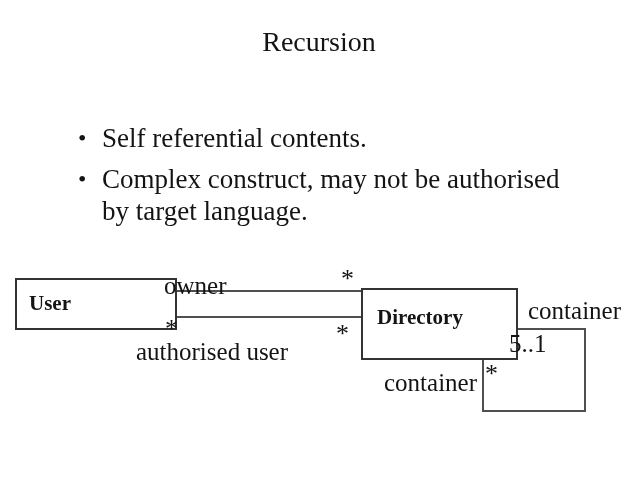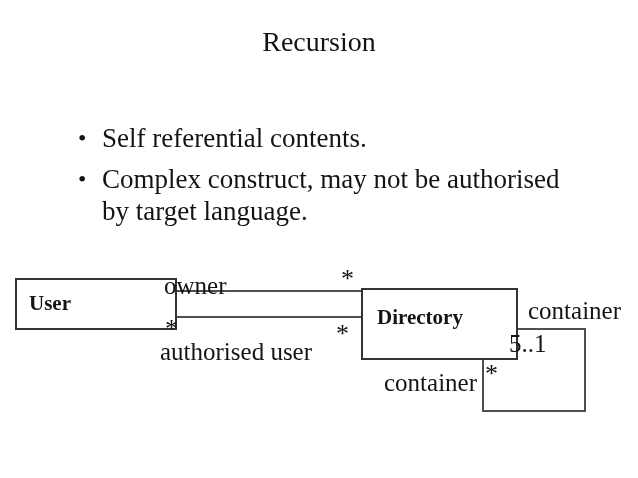--- a/index.html
+++ b/index.html
@@ -80,21 +80,21 @@
   #loop-bottom  { left: 482px; top: 410px; width: 104px; height: 2px; }
   #loop-left    { left: 482px; top: 359px; width: 2px;   height: 53px; }
 
   .role-label {
     position: absolute;
     font-size: 25px;
     line-height: 1;
     white-space: nowrap;
   }
   #owner-label      { left: 164px; top: 273px; }
-  #auth-label       { left: 160px; top: 339px; text-align: right; }
+  #auth-label       { left: 136px; top: 339px; text-align: right; }
   #container-label  { left: 528px; top: 298px; }
   #container-mult   { left: 509px; top: 331px; }
   #contents-label   { left: 384px; top: 370px; }
 
   .mult-star {
     position: absolute;
     font-size: 26px;
     line-height: 1;
   }
   #owner-mult-dir { left: 341px; top: 266px; }

